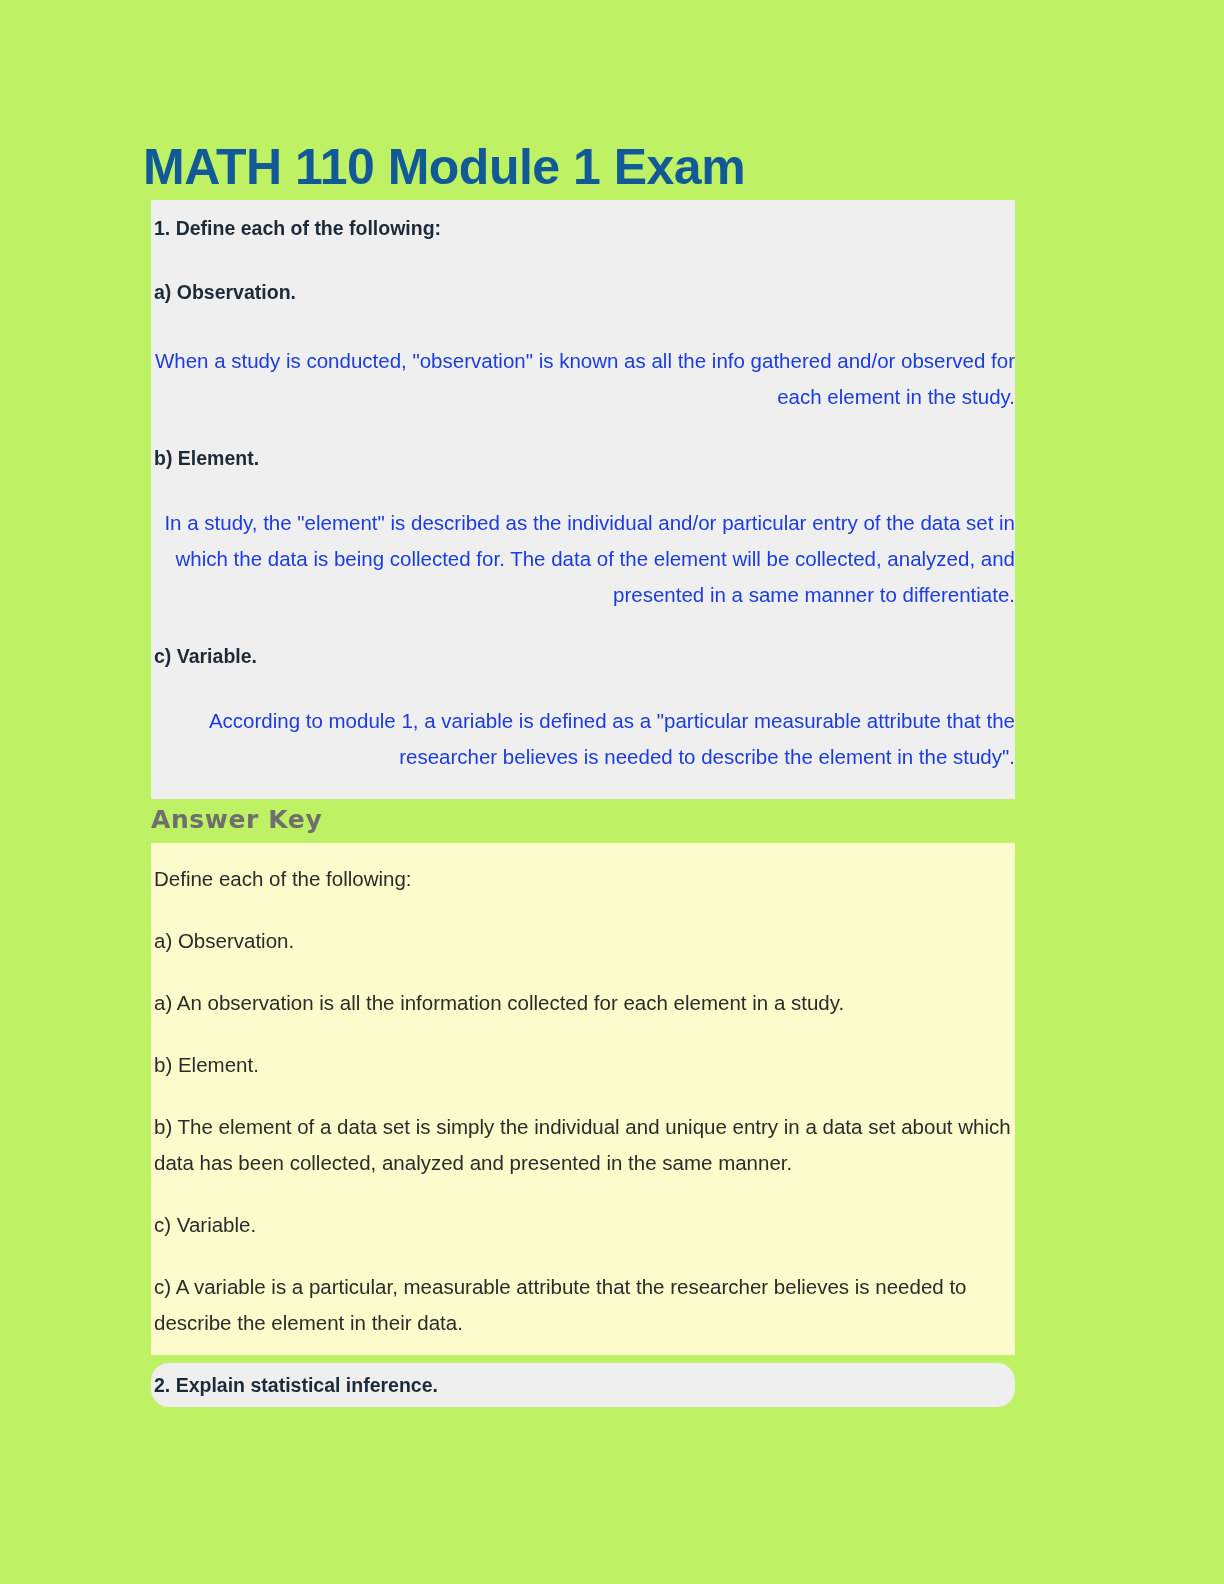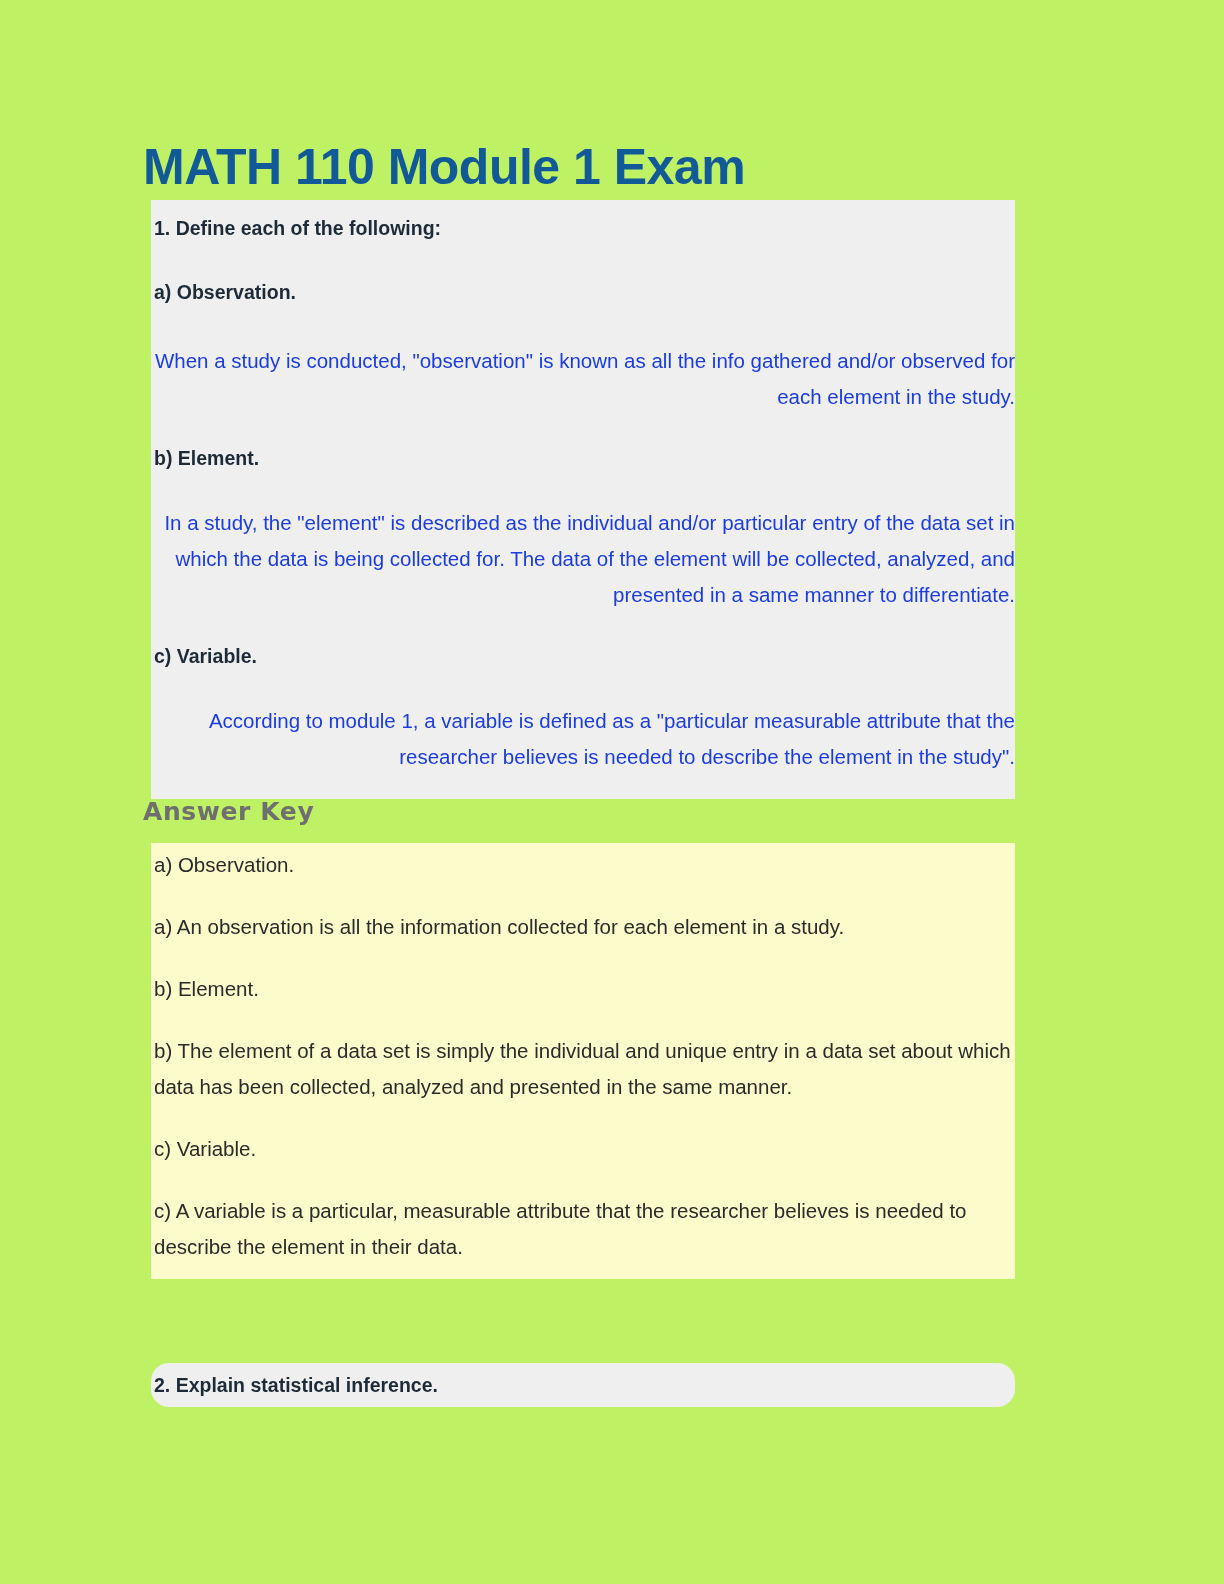--- a/index.html
+++ b/index.html
@@ -88,21 +88,21 @@
     margin-bottom: 30px;
     text-align: right;
   }
   .answer-blue.last { margin-bottom: 20px; }
 
   
   .answer-key {
     position: absolute;
     left: 143px;
     top: 795px;
-    margin: 0;
+    margin: 8px;
     font-family: "DejaVu Sans", sans-serif;
     font-size: 25px;
     line-height: 34px;
     font-weight: bold;
     color: #6f6f6f;
     letter-spacing: 0.6px;
     z-index: 3;
   }
 
   
@@ -137,20 +137,21 @@
     <p class="q-head tight">c) Variable.</p>
 
     <p class="answer-blue last">According to module 1, a variable is defined as a  "particular measurable attribute that the researcher believes is needed to describe the element in the study".</p>
 
   </section>
 
   <h2 class="answer-key">Answer Key</h2>
 
   <section class="block block-yellow block-answers">
 
+    <p class="key-text first">Define each of the following:</p>
 
     <p class="key-text">a) Observation.</p>
 
     <p class="key-text">a) An observation is all the information collected for each element in a study.</p>
 
     <p class="key-text">b) Element.</p>
 
     <p class="key-text">b) The element of a data set is simply the individual and unique entry in a data set about which data has been collected, analyzed and presented in the same manner.</p>
 
     <p class="key-text">c) Variable.</p>

